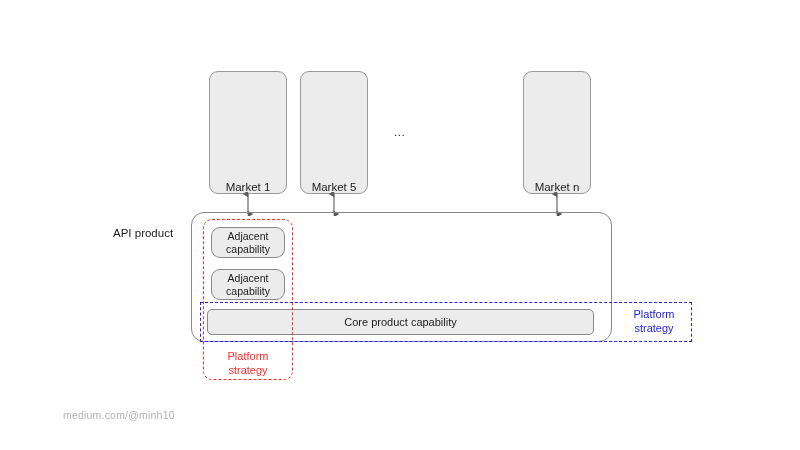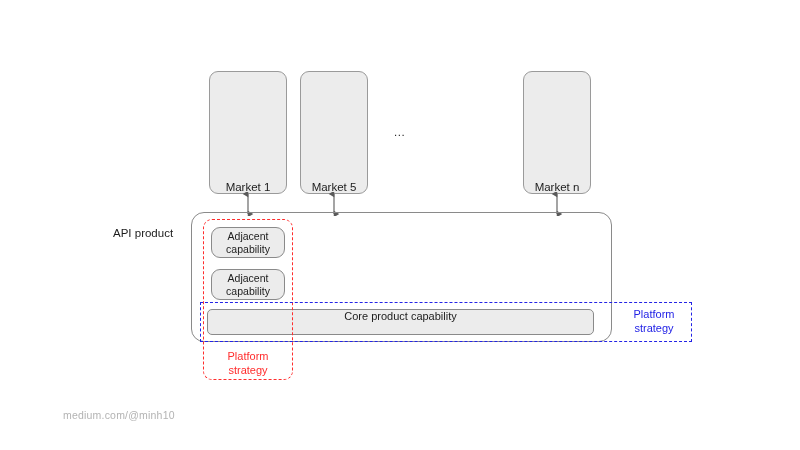--- a/index.html
+++ b/index.html
@@ -76,21 +76,21 @@
     color: #1c1c1c;
     box-sizing: border-box;
     text-align: center;
   }
   .core-box {
     position: absolute;
     background: #ececec;
     border: 1px solid #8a8a8a;
     border-radius: 5px;
     display: flex;
-    align-items: flex-start;
+    align-items: center;
     justify-content: center;
     font-size: 11px;
     color: #1c1c1c;
     box-sizing: border-box;
   }
 
   
   .vertical-strategy-box {
     position: absolute;
     border: 1.4px dashed #ff2d2d;

